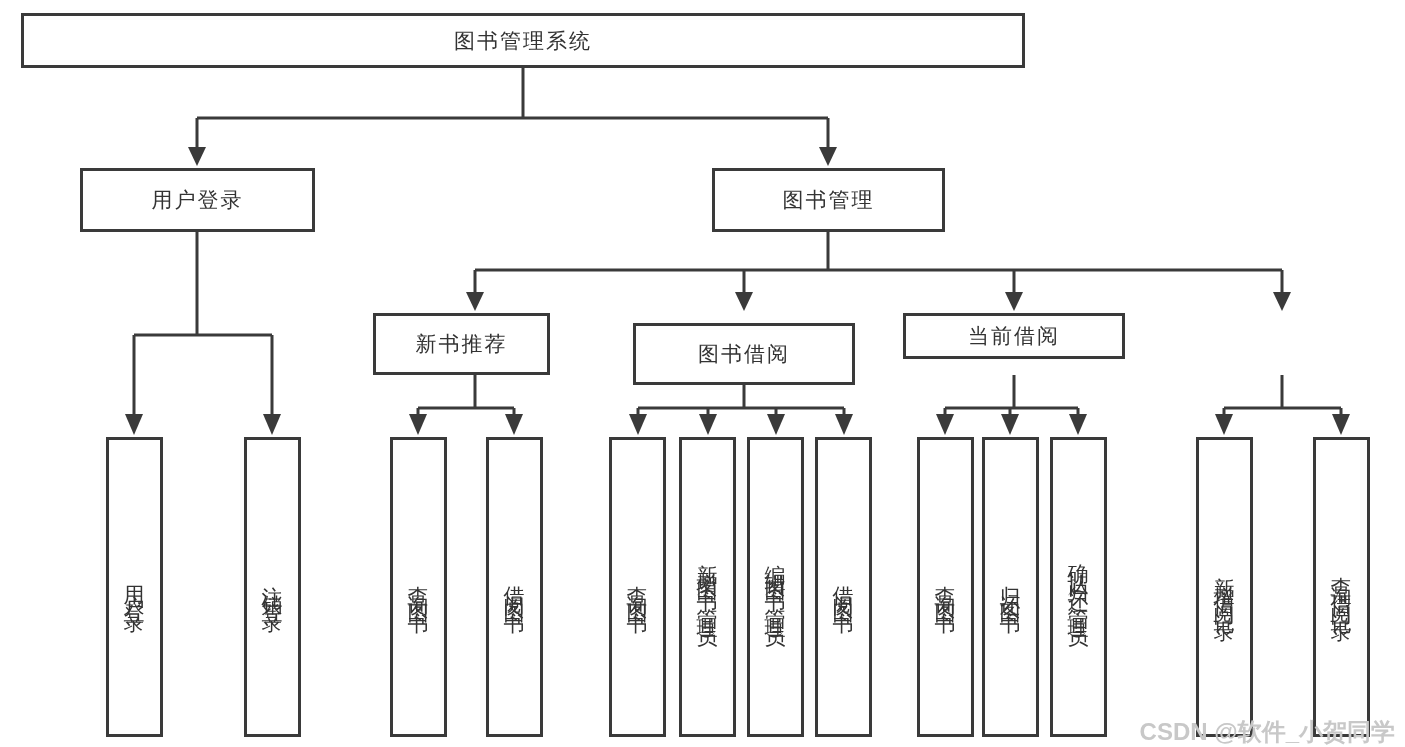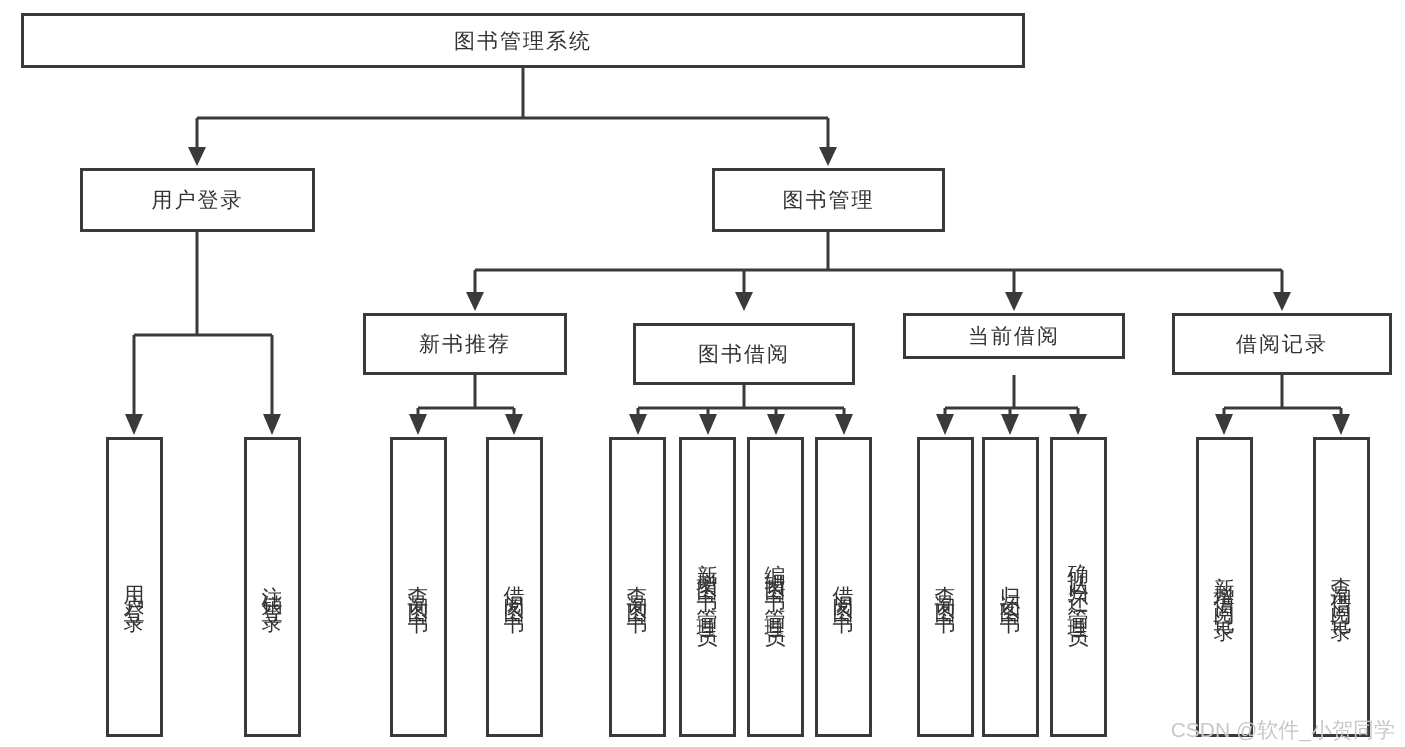--- a/index.html
+++ b/index.html
@@ -18,21 +18,21 @@
     background:#ffffff;border:3px solid var(--line-color,#3a3a3a);
     display:flex;align-items:center;justify-content:center;
   }
   .hlabel{font-size:21px;letter-spacing:2px;white-space:nowrap;}
   .vlabel{
     writing-mode:vertical-rl;text-orientation:mixed;
     font-size:21px;letter-spacing:9px;line-height:1;white-space:nowrap;
   }
   .watermark{
     position:absolute;z-index:3;top:716px;right:10px;
-    font-size:21px;color:var(--watermark-color,#c8c8c8);white-space:nowrap;
+    font-size:24px;color:var(--watermark-color,#c8c8c8);white-space:nowrap;font-weight:bold;
   }
 </style>
 </head>
 <body>
 
 <div class="canvas">
 
   <svg class="wires" width="1405" height="747" viewBox="0 0 1405 747">
     <path d="M523 68 V118 M197 118 H828 M197 118 V152 M828 118 V152"></path>
     <path d="M197 232 V335 M134 335 H272 M134 335 V420 M272 335 V420"></path>
@@ -68,31 +68,28 @@
     <span class="hlabel">图书管理系统</span>
   </div>
 
   <div class="node" style="left:80px;top:168px;width:235px;height:64px">
     <span class="hlabel">用户登录</span>
   </div>
   <div class="node" style="left:712px;top:168px;width:233px;height:64px">
     <span class="hlabel">图书管理</span>
   </div>
 
-  <div class="node" style="left:363px;top:313px;width:204px;height:62px">
+  <div class="node" style="left:373px;top:313px;width:177px;height:62px">
     <span class="hlabel">新书推荐</span>
   </div>
   <div class="node" style="left:633px;top:323px;width:222px;height:62px">
     <span class="hlabel">图书借阅</span>
   </div>
   <div class="node" style="left:903px;top:313px;width:222px;height:46px">
     <span class="hlabel">当前借阅</span>
-  </div>
-  <div class="node" style="left:1172px;top:313px;width:220px;height:62px">
-    <span class="hlabel">借阅记录</span>
   </div>
 
   <div class="node" style="left:106px;top:437px;width:57px;height:300px">
     <span class="vlabel">用户登录</span>
   </div>
   <div class="node" style="left:244px;top:437px;width:57px;height:300px">
     <span class="vlabel">注销登录</span>
   </div>
   <div class="node" style="left:390px;top:437px;width:57px;height:300px">
     <span class="vlabel">查询图书</span>

